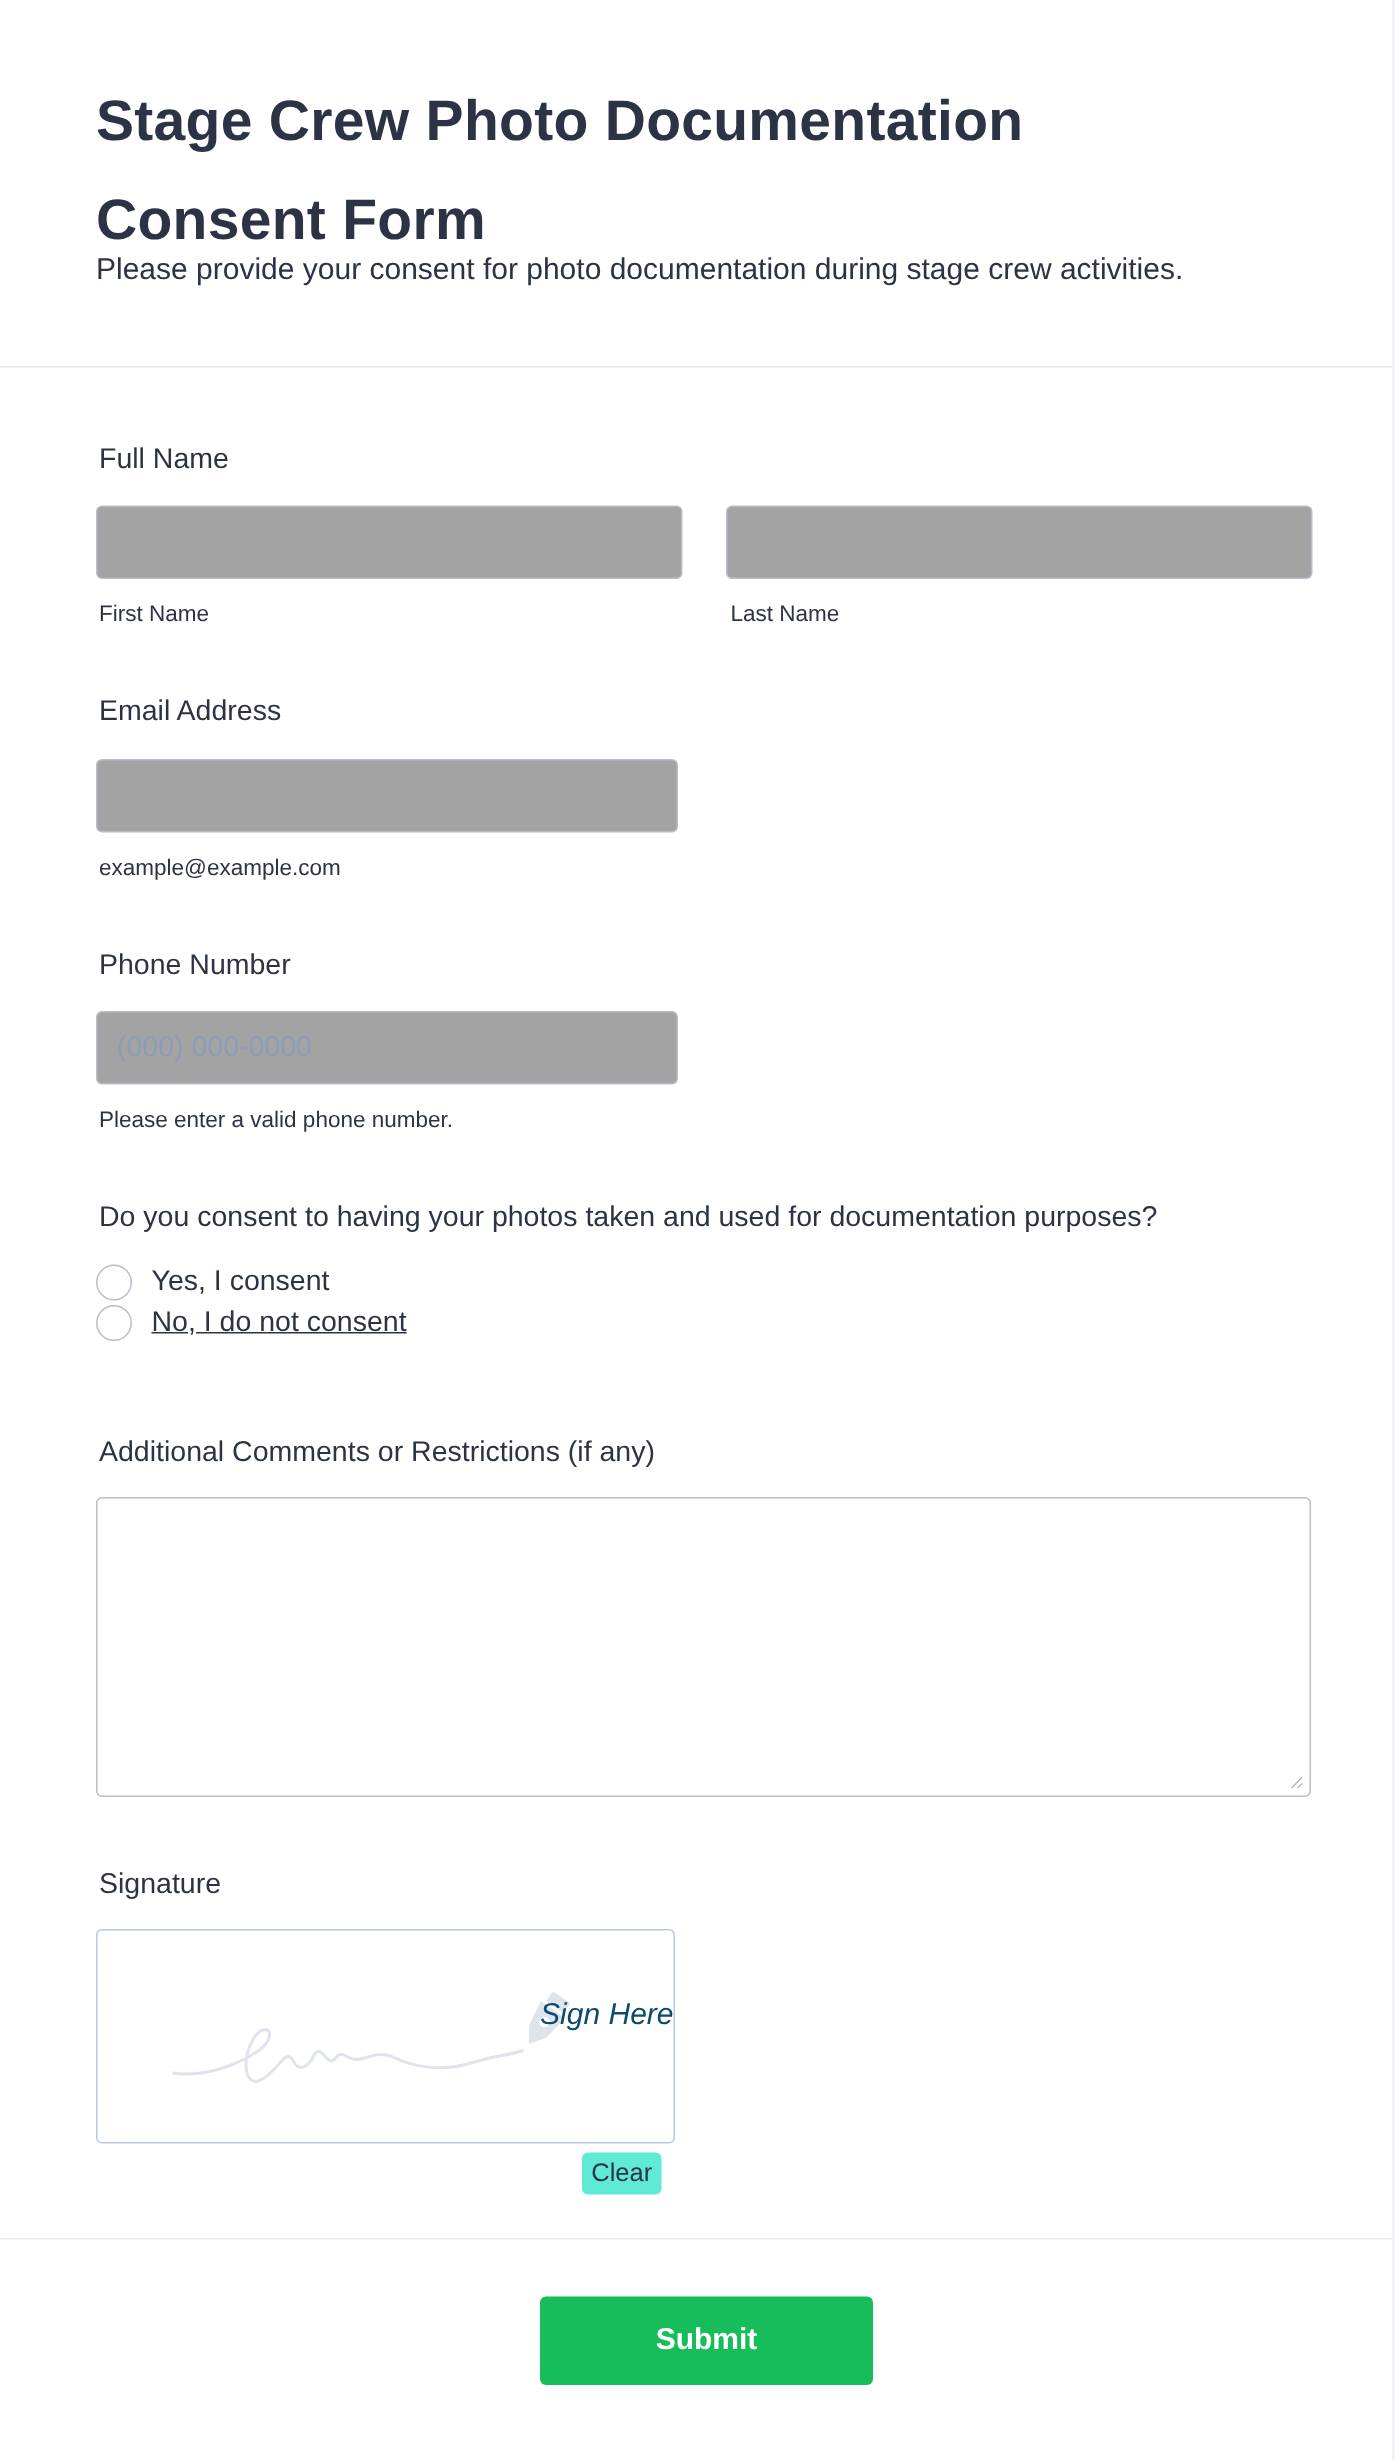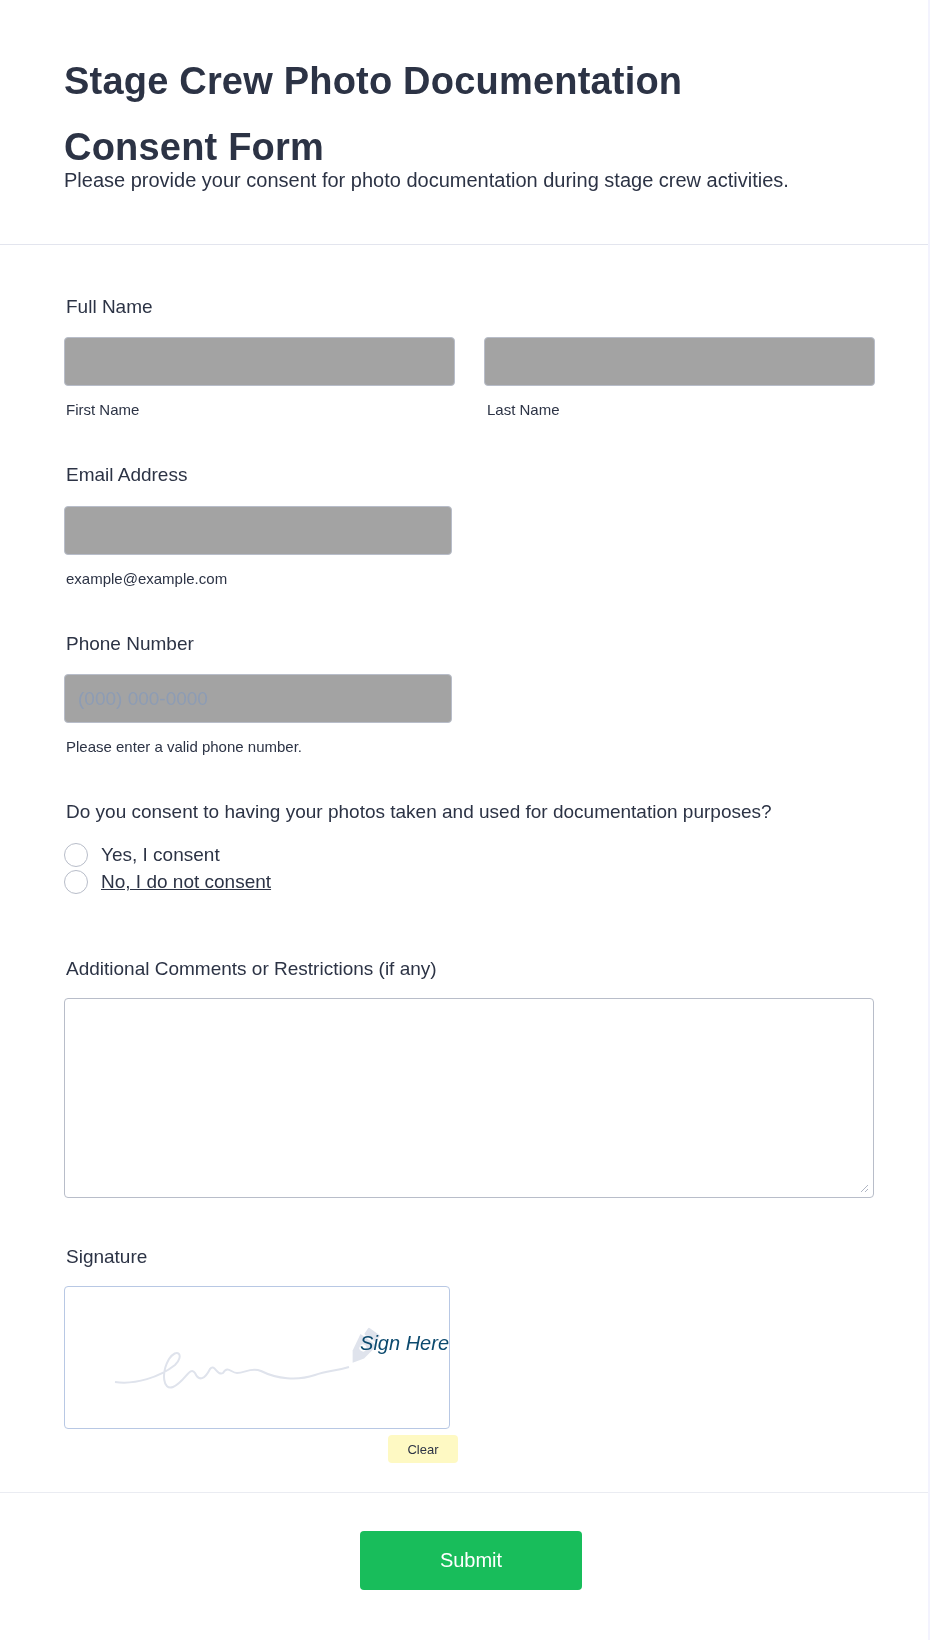--- a/index.html
+++ b/index.html
@@ -14,23 +14,23 @@
   .input { position: absolute; height: 49px; border: 1px solid #b8bdc9; border-radius: 4px; background: #a3a3a3; font-family: "Liberation Sans", sans-serif; font-size: 19px; padding: 0 13px; color: #2c3345; }
   .input::placeholder { color: #8d9cb4; }
   .radio-row { position: absolute; left: 64px; display: flex; align-items: center; }
   .radio { width: 24px; height: 24px; border: 1px solid #b8bdc9; border-radius: 50%; background: #fff; }
   .radio-label { margin-left: 13px; font-size: 19px; color: #2c3345; }
   .textarea { position: absolute; left: 64px; top: 998px; width: 810px; height: 200px; border: 1px solid #b8bdc9; border-radius: 4px; background: #fff; resize: none; }
   .resize-grip { position: absolute; left: 859px; top: 1183px; width: 10px; height: 10px; }
   .sig-box { position: absolute; left: 64px; top: 1286px; width: 386px; height: 143px; border: 1px solid #b8c8e4; border-radius: 4px; background: #fff; }
   .sig-text { position: absolute; left: 0; width: 100%; top: 45px; text-align: right; font-size: 20px; color: #0c4a6e; font-style: italic; }
   .sig-svg { position: absolute; left: 0; top: 0; }
-  .clear-btn { position: absolute; left: 388px; top: 1435px; width: 70px; height: 28px; background: #fef9c3; border-radius: 4px; border: none; font-family: "Liberation Sans", sans-serif; font-size: 13px; color: #2c3345; }
+  .clear-btn { position: absolute; left: 388px; top: 1435px; width: 53px; height: 28px; background: #5eead4; border-radius: 4px; border: none; font-family: "Liberation Sans", sans-serif; font-size: 17px; color: #2c3345; }
   .footer-line { position: absolute; left: 0; top: 1492px; width: 928px; height: 1px; background: #eaecf2; }
-  .submit-btn { position: absolute; left: 360px; top: 1531px; width: 222px; height: 59px; background: #18bd5b; border: none; border-radius: 4px; color: #ffffff; font-family: "Liberation Sans", sans-serif; font-size: 20px; }
+  .submit-btn { position: absolute; left: 360px; top: 1531px; width: 222px; height: 59px; background: #18bd5b; border: none; border-radius: 4px; color: #ffffff; font-family: "Liberation Sans", sans-serif; font-size: 20px; font-weight: bold; }
 </style>
 </head>
 <body>
 
 <div class="card">
   <div class="header">
     <h1 class="title">Stage Crew Photo Documentation Consent Form</h1>
     <p class="subtitle">Please provide your consent for photo documentation during stage crew activities.</p>
   </div>
 

